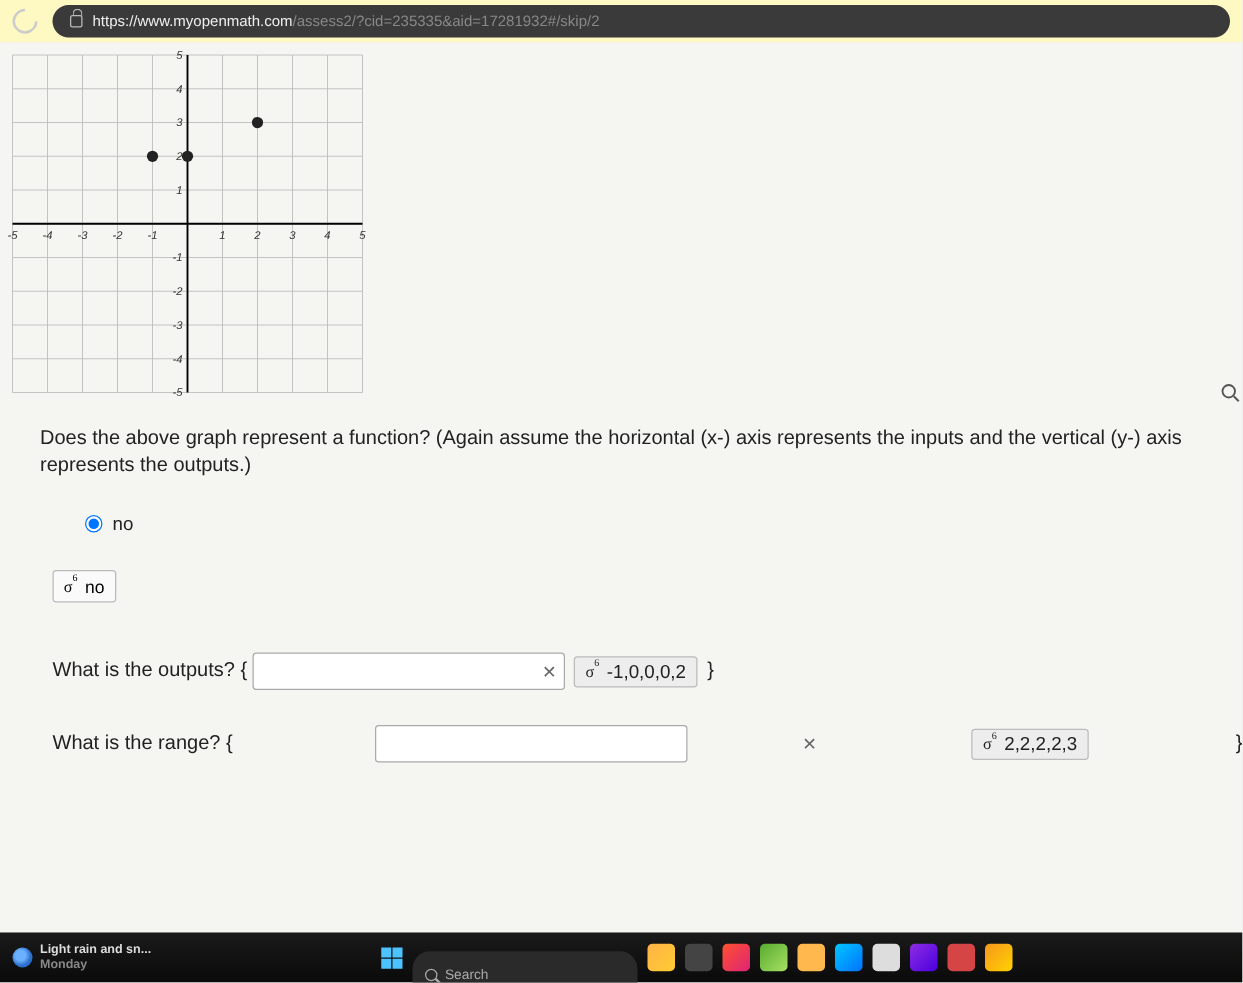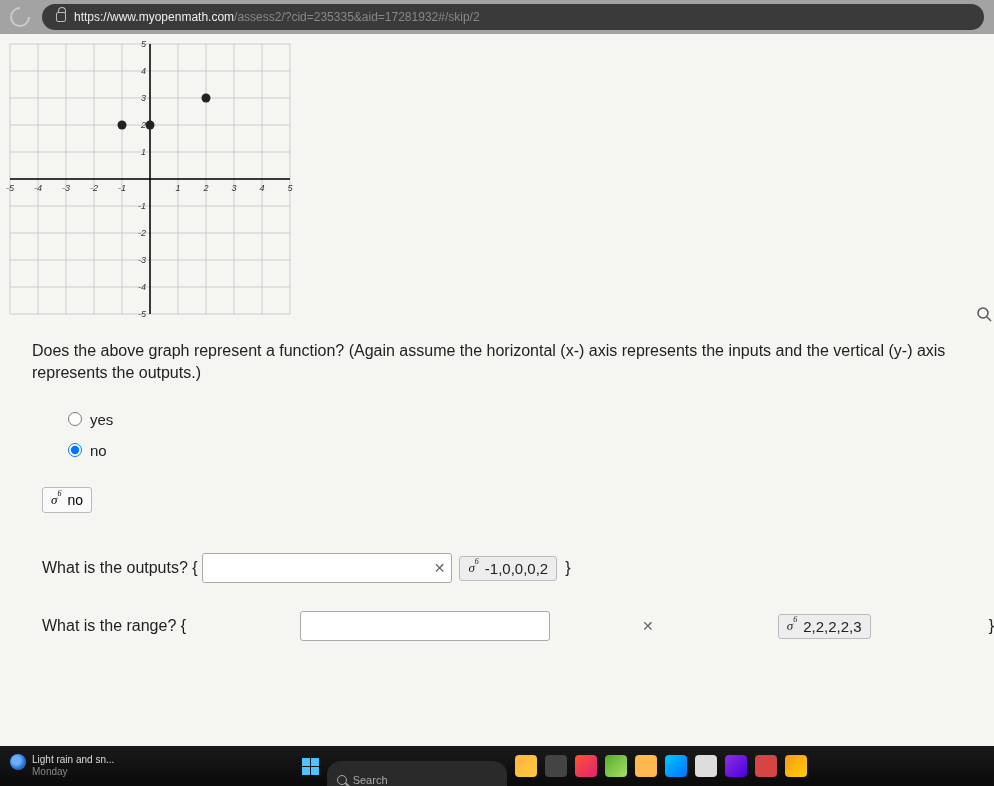--- a/index.html
+++ b/index.html
@@ -5,21 +5,21 @@
     * { box-sizing: border-box; margin: 0; padding: 0; }
     body {
       font-family: Arial, sans-serif;
       background: #e8e8e8;
       width: 994px;
       height: 786px;
       overflow: hidden;
       position: relative;
     }
     .browser-bar {
-      background: #a3a3a3;
+      background: #fef9c3;
       height: 34px;
       display: flex;
       align-items: center;
       padding: 0 10px;
       gap: 12px;
     }
     .refresh-btn {
       width: 20px; height: 20px;
       border: 2px solid #ccc;
       border-radius: 50%;
@@ -99,21 +99,20 @@
       display: inline-flex;
       align-items: center;
       border: 1px solid #bbb;
       border-radius: 3px;
       padding: 4px 8px;
       font-size: 14px;
       background: #fafafa;
       gap: 6px;
     }
     .sigma-icon {
-      font-style: italic;
       font-family: serif;
       font-size: 13px;
       position: relative;
     }
     .sigma-icon sup { font-size: 8px; position: relative; top:-3px; }
     .input-row {
       display: flex;
       align-items: center;
       padding: 0 0 0 42px;
       margin-top: 40px;
@@ -157,21 +156,23 @@
       display: flex;
       align-items: center;
       padding: 0 10px;
       gap: 10px;
     }
     .weather {
       color: #ddd;
       font-size: 10px;
       line-height: 1.2;
       display: flex;
+      align-items: center;
       gap: 6px;
+      font-weight: bold;
     }
     .weather-icon {
       width: 16px; height: 16px;
       background: radial-gradient(circle at 40% 40%, #6ab0ff 30%, #2a6fcc 60%);
       border-radius: 50%;
       position: relative;
     }
     .task-center {
       flex: 1;
       display: flex;
@@ -287,24 +288,20 @@
     <svg class="zoom-icon" viewBox="0 0 16 16">
       <circle cx="7" cy="7" r="5" fill="none" stroke="#555" stroke-width="1.5"></circle>
       <line x1="11" y1="11" x2="15" y2="15" stroke="#555" stroke-width="1.5"></line>
     </svg>
   </div>
 
   <div class="question-text">Does the above graph represent a function? (Again assume the horizontal (x-) axis represents the inputs and the vertical (y-) axis represents the outputs.)</div>
 
   <div class="radio-group">
     <label class="radio-row">
-      <input type="radio" name="isfunc" style="">
-      <span>yes</span>
-    </label>
-    <label class="radio-row">
       <input type="radio" name="isfunc" checked="" style="">
       <span>no</span>
     </label>
   </div>
 
   <div class="prev-ans">
     <span class="sigma-icon">σ<sup>6</sup></span>
     <span>no</span>
   </div>
 

